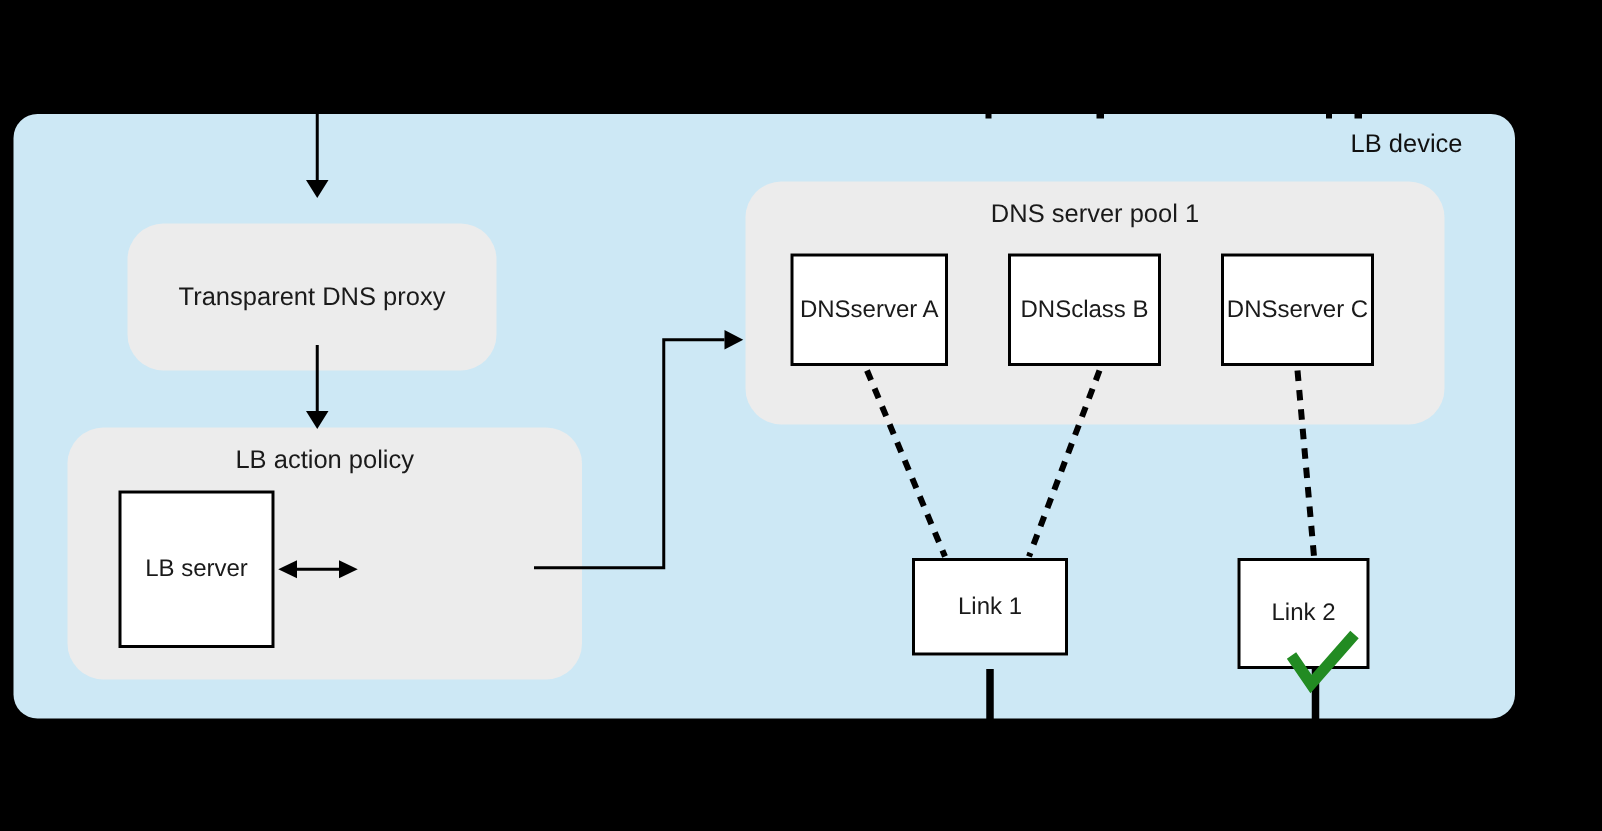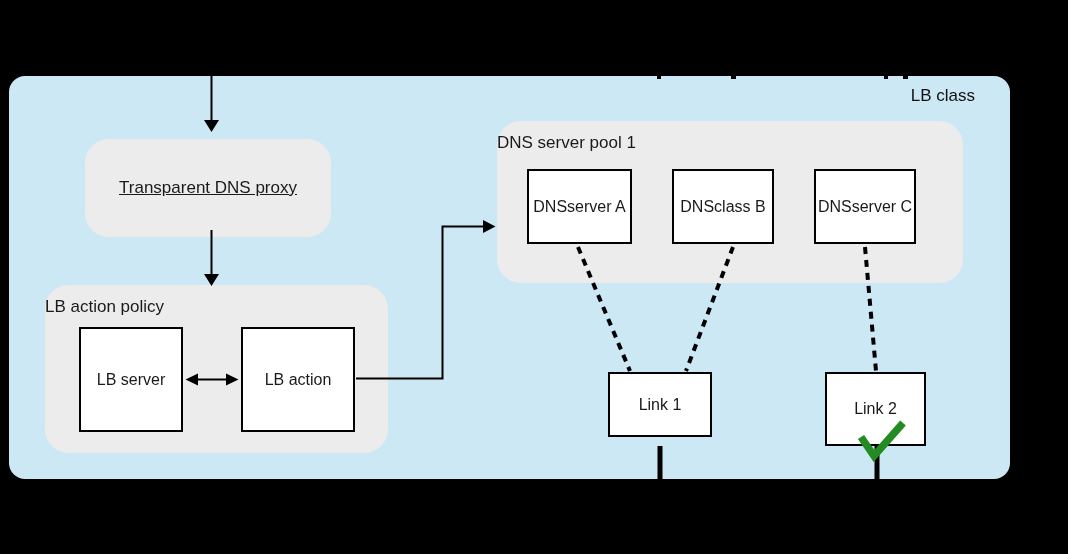--- a/index.html
+++ b/index.html
@@ -26,32 +26,32 @@
     text-align: right;
     font-size: 17px;
     color: #111;
   }
   .panel {
     position: absolute;
     background: #ececec;
     border-radius: 24px;
   }
   .panel-proxy {
-    left: 85px; top: 139px;
+    left: 85px; top: 149px;
     width: 246px; height: 98px;
     display: flex; align-items: center; justify-content: center;
     font-size: 17px;
-    text-decoration: underline;
   }
   .panel-policy { left: 45px; top: 285px; width: 343px; height: 168px; }
   .panel-pool   { left: 497px; top: 121px; width: 466px; height: 162px; }
   .panel-title {
     position: absolute;
     left: 0; top: 12px;
     width: 100%;
+    text-align: center;
     font-size: 17px;
   }
   .node {
     position: absolute;
     background: #ffffff;
     border: 2px solid #000;
     box-sizing: border-box;
     display: flex;
     flex-direction: row;
     align-items: center;
@@ -59,49 +59,46 @@
     text-align: center;
     font-size: 16px;
     line-height: 22px;
   }
   .node-class  { left: 79px;  top: 327px; width: 104px; height: 105px; }
   .node-action { left: 241px; top: 327px; width: 114px; height: 105px; }
   .node-srv-a  { left: 527px; top: 169px; width: 105px; height: 75px; }
   .node-srv-b  { left: 672px; top: 169px; width: 102px; height: 75px; }
   .node-srv-c  { left: 814px; top: 169px; width: 102px; height: 75px; }
   .node-link1  { left: 608px; top: 372px; width: 104px; height: 65px; }
-  .node-link2  { left: 825px; top: 372px; width: 101px; height: 74px; }
+  .node-link2  { left: 825px; top: 372px; width: 88px; height: 74px; }
   .overlay {
     position: absolute;
     left: 0; top: 0;
     width: 1068px; height: 554px;
     pointer-events: none;
   }
 </style>
 </head>
 <body>
 
 <div class="canvas">
 
   <div class="device-box"></div>
-  <div class="device-label">LB class</div>
+  <div class="device-label">LB device</div>
 
   <div class="panel panel-proxy">
     <span>Transparent DNS proxy</span>
   </div>
 
   <div class="panel panel-policy">
     <div class="panel-title">LB action policy</div>
   </div>
 
   <div class="node node-class">
     <span>LB server</span>
-  </div>
-  <div class="node node-action">
-    <span>LB action</span>
   </div>
 
   <div class="panel panel-pool">
     <div class="panel-title">DNS server pool 1</div>
   </div>
 
   <div class="node node-srv-a">
     <span>DNS</span>
     <span>server A</span>
   </div>

